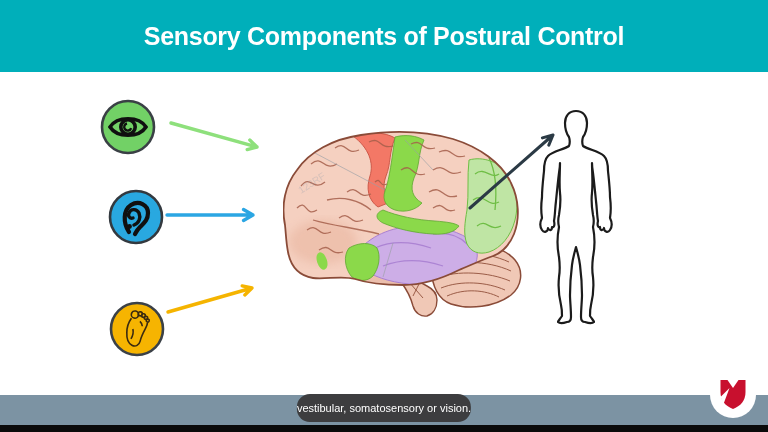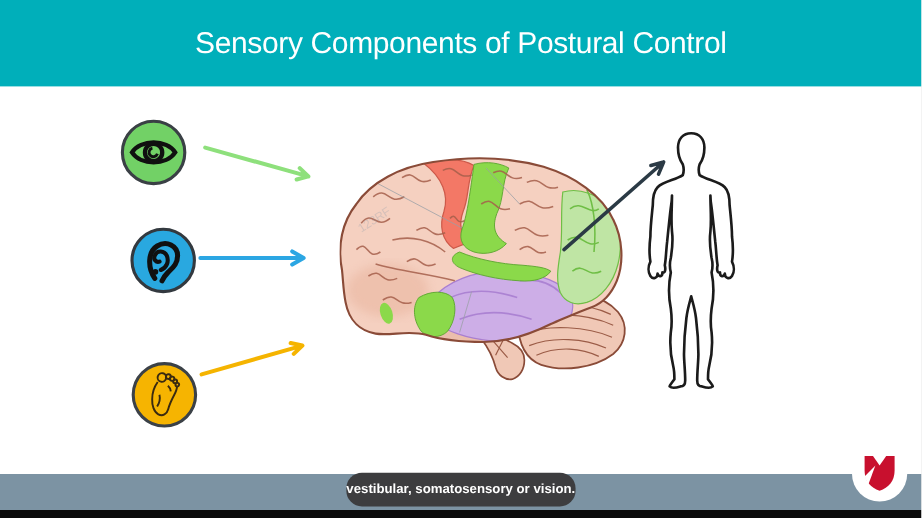--- a/index.html
+++ b/index.html
@@ -1,31 +1,31 @@
 <!DOCTYPE html>
 <html><head>
 <meta charset="utf-8">
 <style>
   html,body{margin:0;padding:0;background:#e9e9e9;font-family:"Liberation Sans",sans-serif;}
   .stage{position:relative;width:768px;height:432px;background:#ffffff;overflow:hidden;}
   .header{position:absolute;left:0;top:0;width:768px;height:72px;background:#00AFBA;
           display:flex;align-items:center;justify-content:center;}
-  .header h1{margin:0;color:#fff;font-size:25px;font-weight:normal;letter-spacing:-0.3px;}
+  .header h1{margin:0;color:#fff;font-size:25px;font-weight:bold;letter-spacing:-0.3px;}
   .icon-svg{position:absolute;width:56px;height:56px;}
   #eye-icon{left:100px;top:99px;}
   #ear-icon{left:108px;top:189px;}
   #foot-icon{left:109px;top:301px;}
   #arrow-layer{position:absolute;left:0;top:0;width:768px;height:432px;pointer-events:none;}
   #brain{position:absolute;left:283px;top:130px;width:240px;height:200px;}
   #body-outline{position:absolute;left:536px;top:108px;width:80px;height:222px;}
   .footer-bar{position:absolute;left:0;top:395px;width:768px;height:30px;background:#7C93A3;}
   .footer-edge{position:absolute;left:0;top:425px;width:768px;height:7px;background:#0A0A0A;}
   .caption{position:absolute;left:50%;top:394px;transform:translateX(-50%);
            background:#3D3D3F;color:#fff;font-size:11px;line-height:18px;
-           padding:5px 0;border-radius:13px;white-space:nowrap;z-index:6;font-weight:bold;}
+           padding:5px 0;border-radius:13px;white-space:nowrap;z-index:6;}
   .logo{position:absolute;left:710px;top:372px;width:46px;height:46px;border-radius:50%;
         background:#ffffff;z-index:5;}
   .logo svg{position:absolute;left:0;top:0;}
 </style>
 </head>
 <body>
 
 <div class="stage">
 
   <div class="header">

